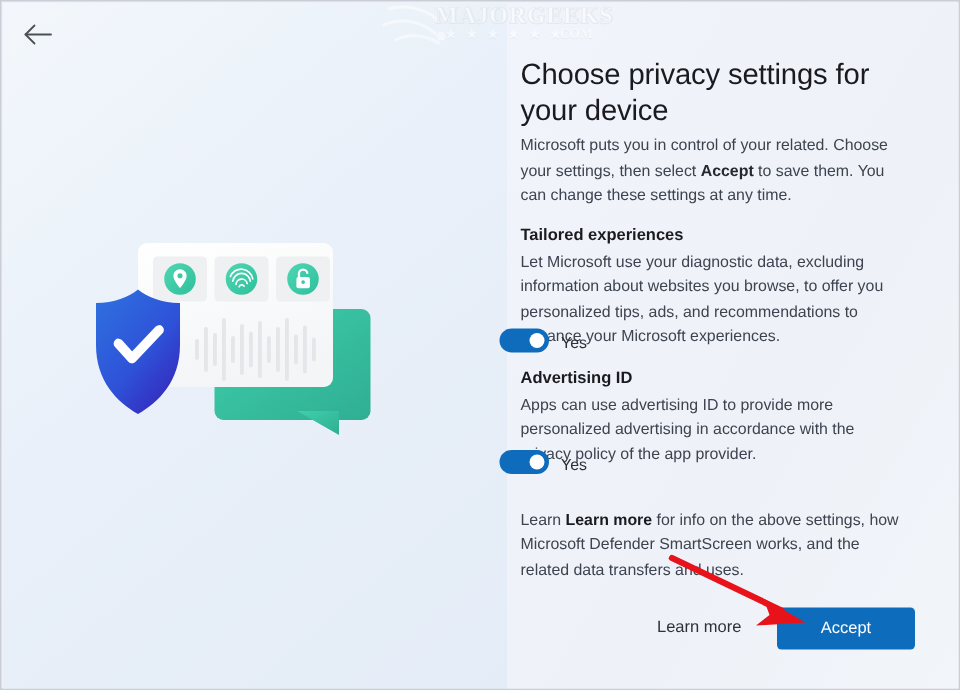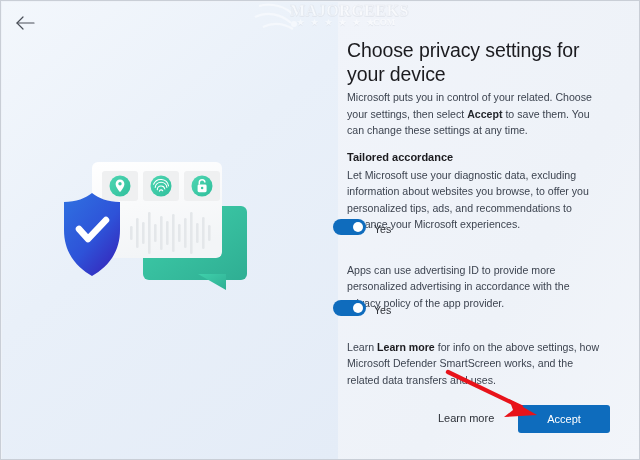--- a/index.html
+++ b/index.html
@@ -336,29 +336,30 @@
     <div id="wm-sub">★ ★ ★ ★ ★ ★</div>
     <div id="wm-dotcom">.COM</div>
   </div>
 
   <div id="heading">Choose privacy settings for your device</div>
 
   <div id="intro">
     <span>Microsoft puts you in control of your related. Choose your settings, then select </span><b>Accept</b><span> to save them. You can change these settings at any time.</span>
   </div>
 
-  <div class="section-title" id="sec1-title">Tailored accordance</div>
+  <div class="section-title" id="sec1-title">Tailored experiences</div>
   <div class="section-body" id="sec1-body">Let Microsoft use your diagnostic data, excluding information about websites you browse, to offer you personalized tips, ads, and recommendations to enhance your Microsoft experiences.</div>
   <div class="toggle-row" id="toggle-row-1">
     <div class="toggle-track">
       <div class="toggle-knob"></div>
     </div>
     <div class="toggle-label">Yes</div>
   </div>
 
+  <div class="section-title" id="sec2-title">Advertising ID</div>
   <div class="section-body" id="sec2-body">Apps can use advertising ID to provide more personalized advertising in accordance with the privacy policy of the app provider.</div>
   <div class="toggle-row" id="toggle-row-2">
     <div class="toggle-track">
       <div class="toggle-knob"></div>
     </div>
     <div class="toggle-label">Yes</div>
   </div>
 
   <div id="footnote">
     <span>Learn </span><b>Learn more</b><span> for info on the above settings, how Microsoft Defender SmartScreen works, and the related data transfers and uses.</span>

